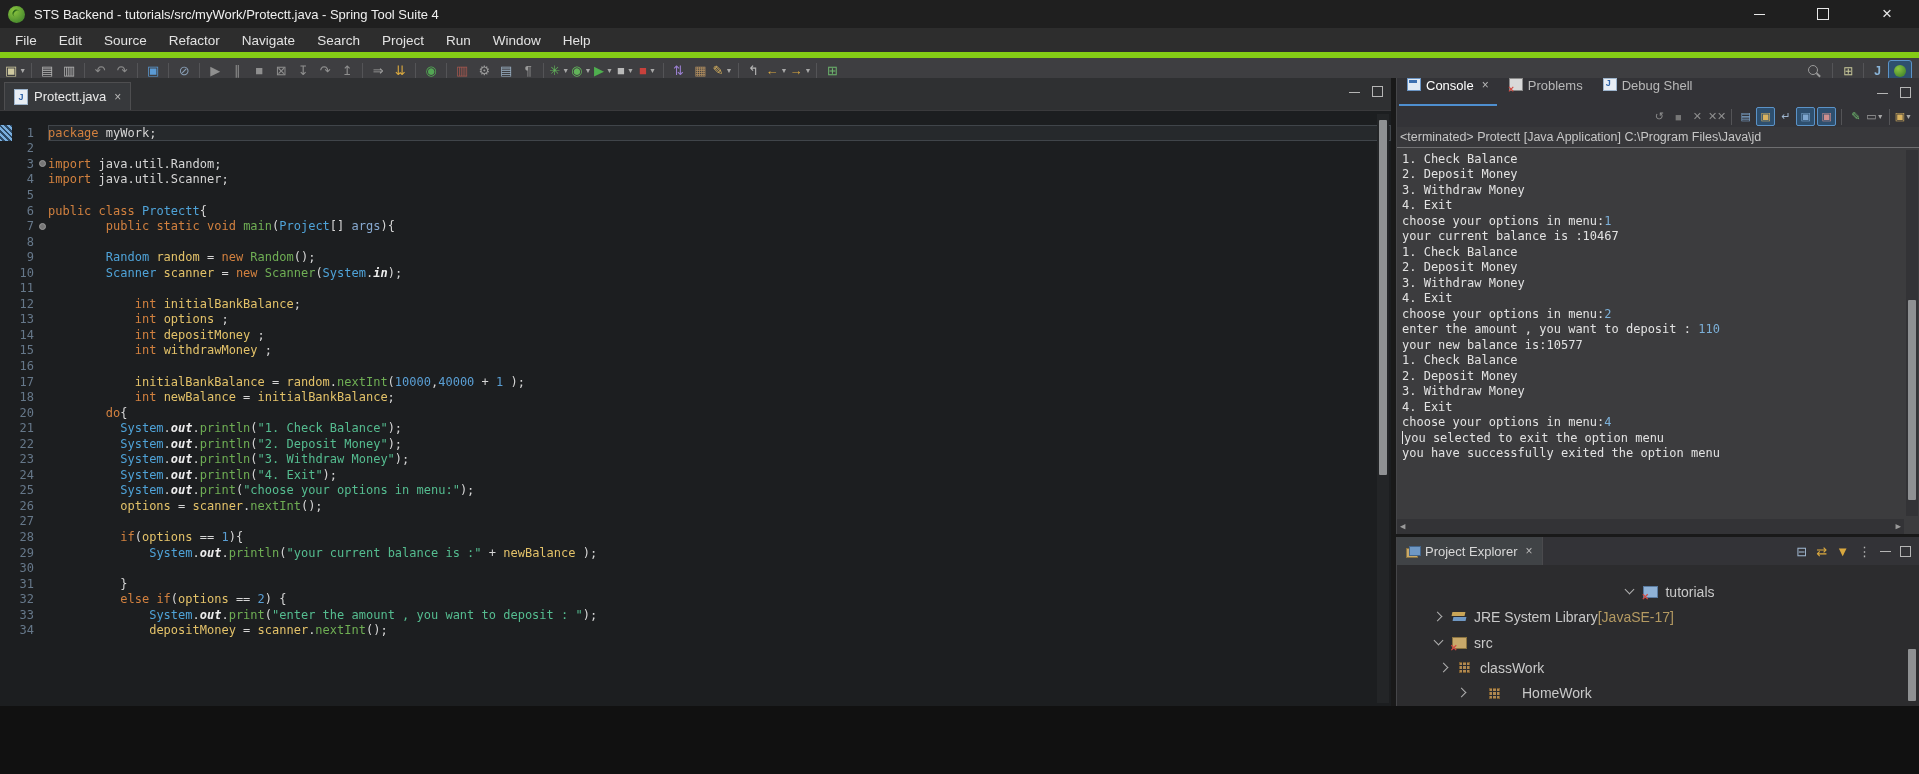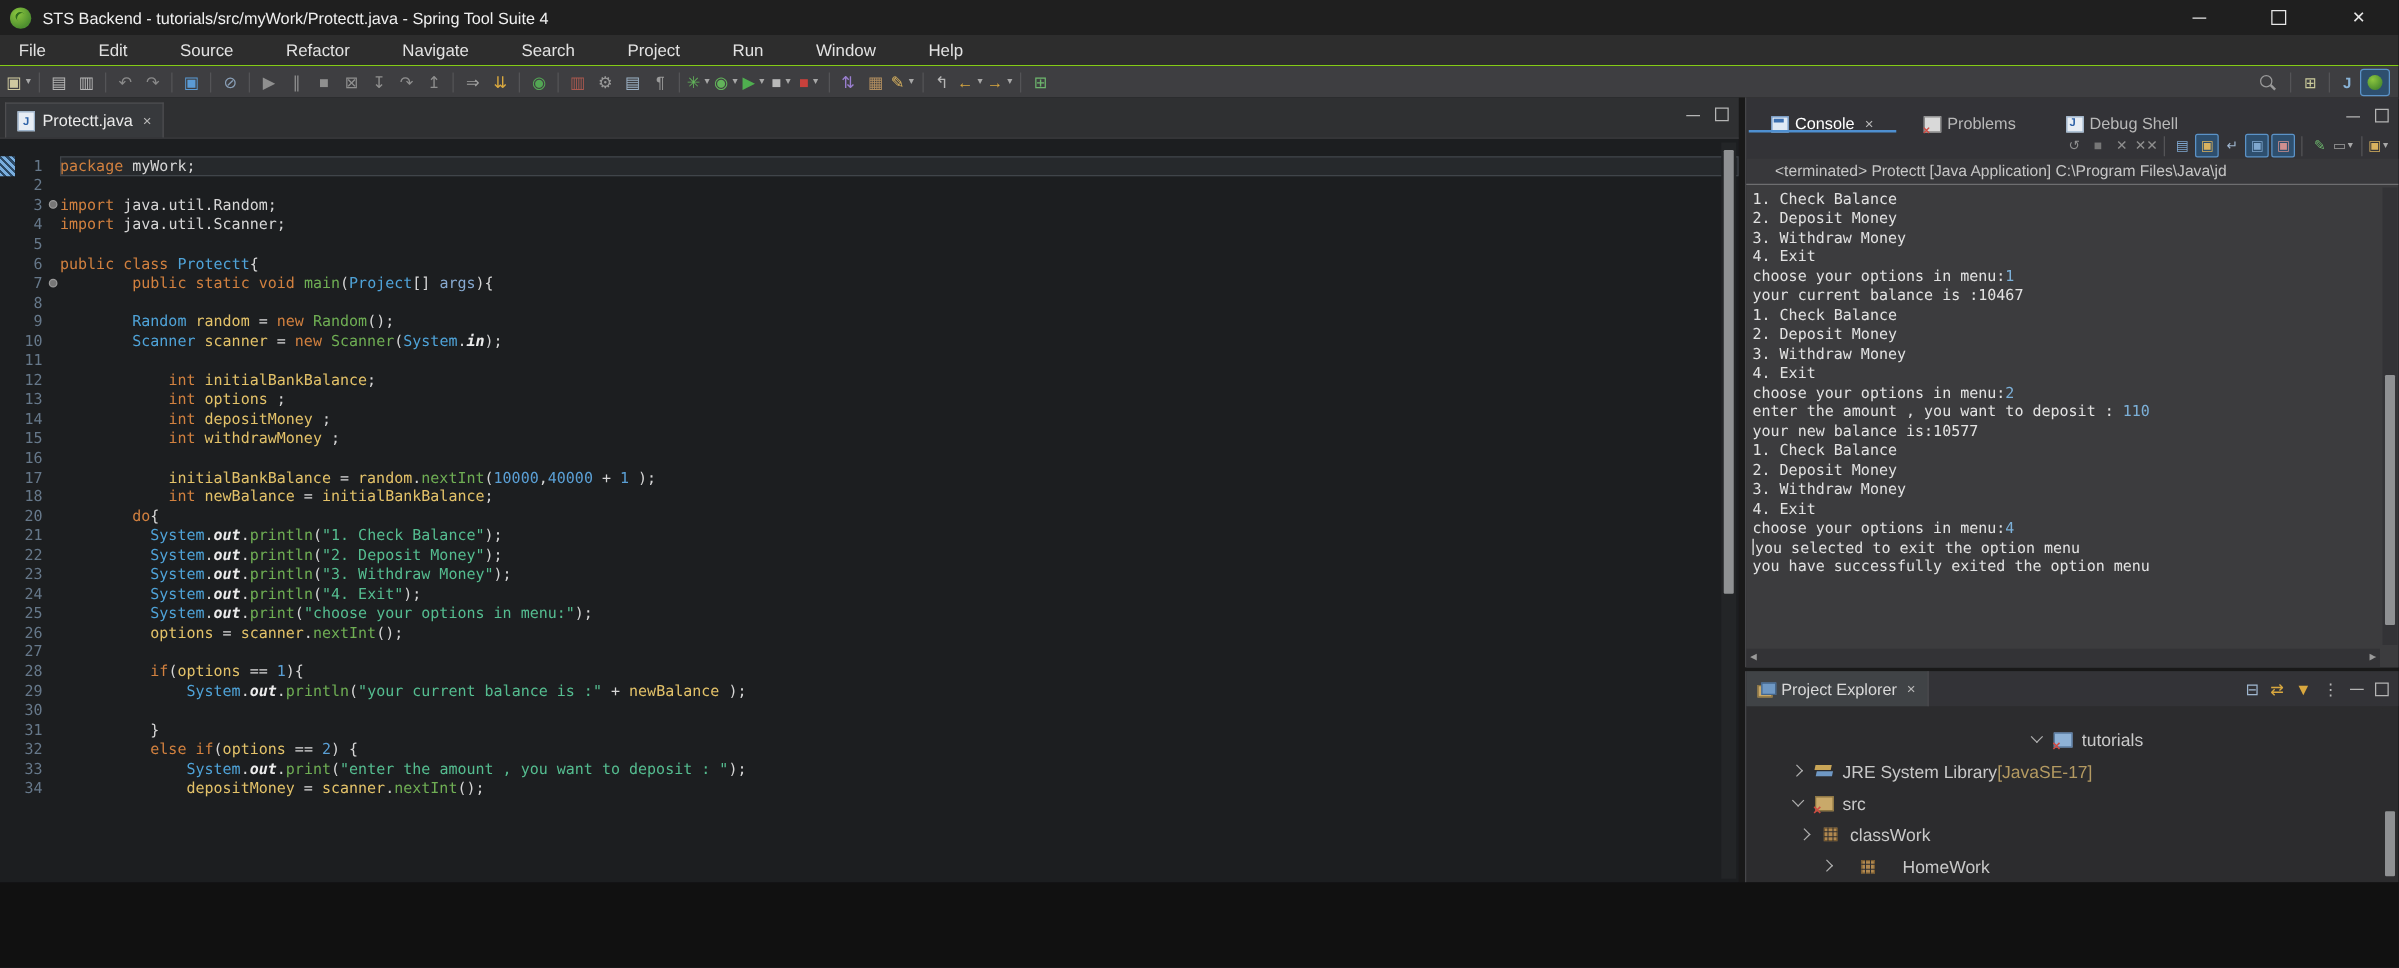--- a/index.html
+++ b/index.html
@@ -7,21 +7,21 @@
   
   .titlebar{height:28px;background:#1f1f1f;display:flex;align-items:center;}
   .logo{width:17px;height:17px;border-radius:50%;background:radial-gradient(circle at 35% 30%,#8cc63f,#4e8f2f 70%);margin:0 9px 0 8px;position:relative;flex:0 0 auto;}
   .logo::after{content:"";position:absolute;left:4px;top:4px;width:8px;height:8px;border-left:2px solid #2f6b1d;border-radius:50% 0 50% 50%;transform:rotate(40deg);}
   .titletext{font-size:13px;color:#f0f0f0;white-space:nowrap;}
   .wbtns{margin-left:auto;display:flex;}
   .wbtn{width:64px;height:28px;display:flex;align-items:center;justify-content:center;color:#e8e8e8;font-size:14px;}
   .maxbox{width:10px;height:10px;border:1px solid #e8e8e8;display:inline-block;}
   .minline{width:11px;border-bottom:1px solid #e8e8e8;display:inline-block;height:1px;}
   
-  .menubar{height:24px;background:#2d2d2d;display:flex;align-items:center;padding-left:4px;border-bottom:1px solid #84cc16;gap:20px;}
+  .menubar{height:24px;background:#2d2d2d;display:flex;align-items:center;padding-left:4px;border-bottom:6px solid #84cc16;}
   .mitem{padding:0 11px;font-size:13.5px;color:#e2e2e2;line-height:23px;}
   
   .toolbar{height:25px;background:#3e3e41;display:flex;align-items:center;padding-left:4px;border-bottom:1px solid #2a2a2a;position:relative;}
   .tbtn{height:20px;min-width:20px;display:flex;align-items:center;justify-content:center;font-size:13px;margin:0 1px;}
   .tbtn .dd{font-size:7px;color:#a8a8a8;margin-left:2px;}
   .tsep{width:1px;height:16px;background:#545457;margin:0 4px;}
   .toolbar-right{position:absolute;right:6px;top:0;height:25px;display:flex;align-items:center;}
   .search-ico{position:relative;width:12px;height:12px;margin:0 8px;}
   .search-ico::before{content:"";position:absolute;width:8px;height:8px;border:1.5px solid #9a9a9a;border-radius:50%;}
   .search-ico::after{content:"";position:absolute;left:8px;top:9px;width:5px;height:1.5px;background:#9a9a9a;transform:rotate(45deg);}
@@ -51,34 +51,34 @@
   .st{color:#55bd90}.nu{color:#5a9fd4}.pl{color:#d6d6d6}
   .bi{color:#ececec;font-weight:bold;font-style:italic}.pa{color:#87a9d0}
   .vscroll{position:absolute;top:3px;bottom:3px;width:12px;background:#232527;}
   .vscroll .thumb{position:absolute;left:2px;right:2px;background:#8f9193;border-radius:1px;}
   .editor .vscroll{right:2px;}
   
   .sash-v{width:5px;background:#191919;}
   .right-col{flex:1;display:flex;flex-direction:column;}
   .console-panel{height:514px;background:#333337;display:flex;flex-direction:column;border-left:1px solid #464649;}
   .ctabs{height:28px;display:flex;align-items:center;position:relative;}
-  .ctab{display:flex;align-items:flex-end;padding:0 20px;font-size:13px;color:#b8b8b8;height:100%;position:relative;}
+  .ctab{display:flex;align-items:flex-start;padding:0 10px;font-size:13px;color:#b8b8b8;height:100%;position:relative;}
   .ctab.active{color:#fff;}
   .ctab.active::after{content:"";position:absolute;left:2px;right:2px;bottom:0;height:2px;background:#4e8fd0;}
   .cico{width:12px;height:11px;margin-right:5px;position:relative;flex:0 0 auto;}
   .ico-console{background:#dfe9f4;border:1px solid #6a94c4;}
   .ico-console::after{content:"";position:absolute;left:1px;top:1px;width:8px;height:3px;background:#3b6fb0;}
   .ico-problems{background:#d9d9d9;border:1px solid #8a8a8a;}
   .ico-problems::after{content:"✕";position:absolute;left:-2px;bottom:-4px;color:#d04a42;font-size:8px;font-weight:bold;}
   .ico-dshell{background:#e7edf4;border:1px solid #9db4cc;}
   .ico-dshell::after{content:"J";position:absolute;left:2px;top:-1px;color:#2f63a8;font-size:9px;font-weight:bold;}
   .ctoolbar{height:21px;display:flex;align-items:center;justify-content:flex-end;padding-right:6px;}
   .cbtn{height:17px;min-width:17px;display:flex;align-items:center;justify-content:center;font-size:11px;margin:0 1px;border-radius:2px;}
   .cbtn.active{background:#2e4f6e;border:1px solid #5b93c8;}
-  .cterm{height:20px;font-size:12.5px;color:#c6c6c6;padding-left:23px;white-space:nowrap;overflow:hidden;border-bottom:1px solid #6e6e70;display:flex;align-items:center;background:#38383b;}
+  .cterm{height:20px;font-size:12.5px;color:#c6c6c6;padding-left:3px;white-space:nowrap;overflow:hidden;border-bottom:1px solid #6e6e70;display:flex;align-items:center;background:#38383b;}
   .cout{flex:1;background:#3c3c3e;position:relative;font-family:"DejaVu Sans Mono","Liberation Mono",monospace;font-size:12px;color:#e2e2e2;overflow:hidden;}
   .crows{padding:3px 0 0 5px;}
   .crow{height:15.5px;display:flex;align-items:center;white-space:pre;}
   .cin{color:#7cb0d8;}
   .caret{display:inline-block;width:1px;height:13px;background:#e8e8e8;margin-right:1px;}
   .cout .vscroll{right:1px;top:2px;bottom:18px;background:#333336;}
   .hscroll{position:absolute;left:0;right:15px;bottom:0;height:15px;background:#333336;display:flex;align-items:center;justify-content:space-between;padding:0 3px;color:#9a9a9a;font-size:9px;}
   
   .sash-h{height:4px;background:#191919;}
   .pe-panel{flex:1;background:#2c2c2e;display:flex;flex-direction:column;border-left:1px solid #464649;}

